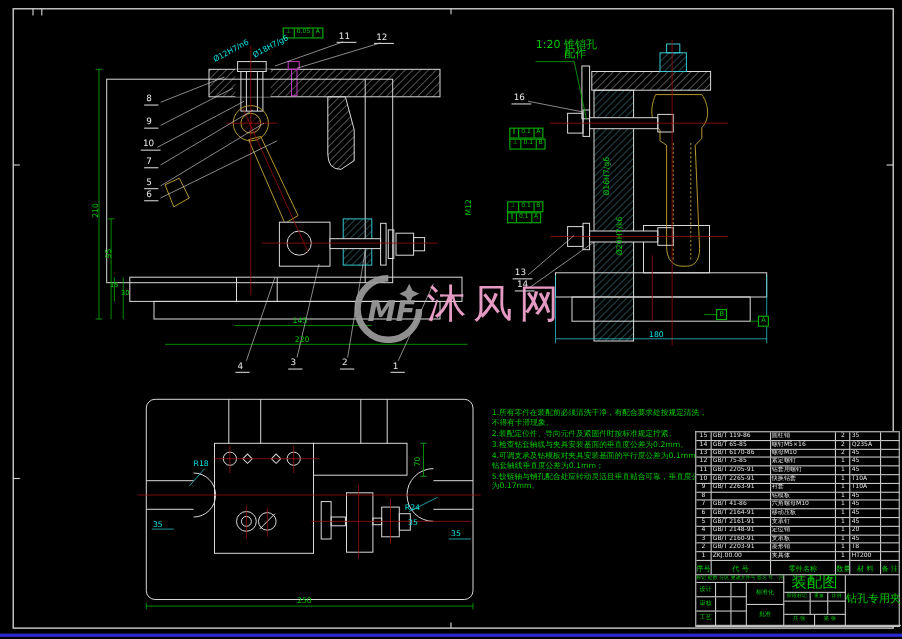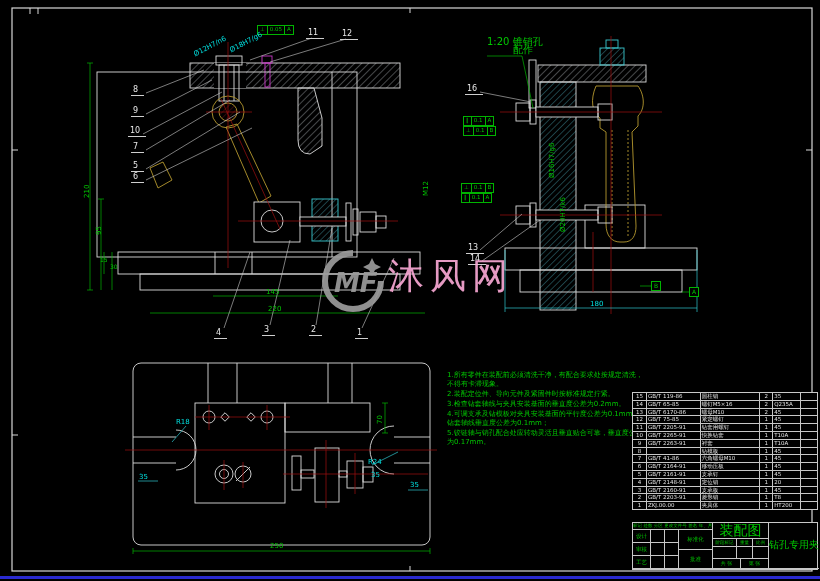--- a/index.html
+++ b/index.html
@@ -440,20 +440,28 @@
       </div>
       <div class="bom-row">
         <div class="bc no">1</div>
         <div class="bc code">ZKJ.00.00</div>
         <div class="bc name">夹具体</div>
         <div class="bc qty">1</div>
         <div class="bc mat">HT200</div>
         <div class="bc rem"></div>
       </div>
     </div>
+  <div class="bom-head">
+    <div class="bc no">序号</div>
+    <div class="bc code">代 号</div>
+    <div class="bc name">零件名称</div>
+    <div class="bc qty">数量</div>
+    <div class="bc mat">材 料</div>
+    <div class="bc rem">备 注</div>
+  </div>
 </div>
 
 <div class="tb">
   <div class="tbc" style="left:0;top:0;width:80px;height:7px;font-size:4.5px;line-height:6px">标记 处数 分区 更改文件号 签名 年、月、日</div>
   <div class="tbc" style="left:0;top:7px;width:18px;height:13px;font-size:5.5px;line-height:12px;text-align:center">设计</div>
   <div class="tbc" style="left:18px;top:7px;width:14px;height:13px"></div>
   <div class="tbc" style="left:32px;top:7px;width:14px;height:13px"></div>
   <div class="tbc" style="left:0;top:20px;width:18px;height:13px;font-size:5.5px;line-height:12px;text-align:center">审核</div>
   <div class="tbc" style="left:18px;top:20px;width:14px;height:13px"></div>
   <div class="tbc" style="left:32px;top:20px;width:14px;height:13px"></div>

